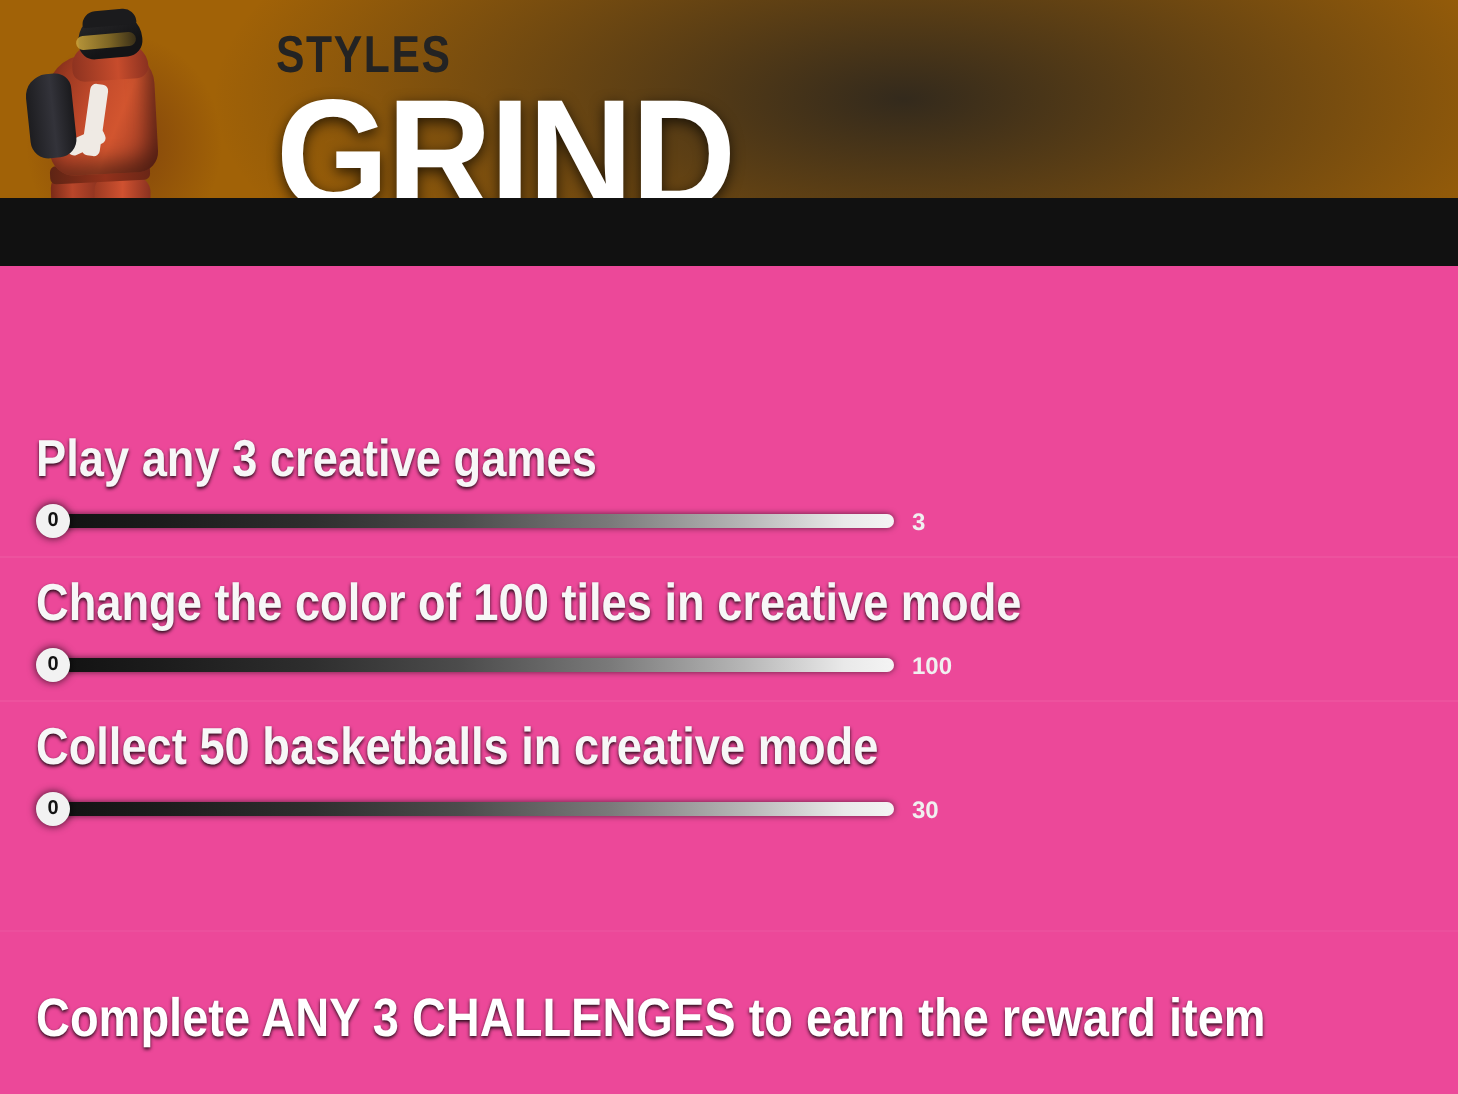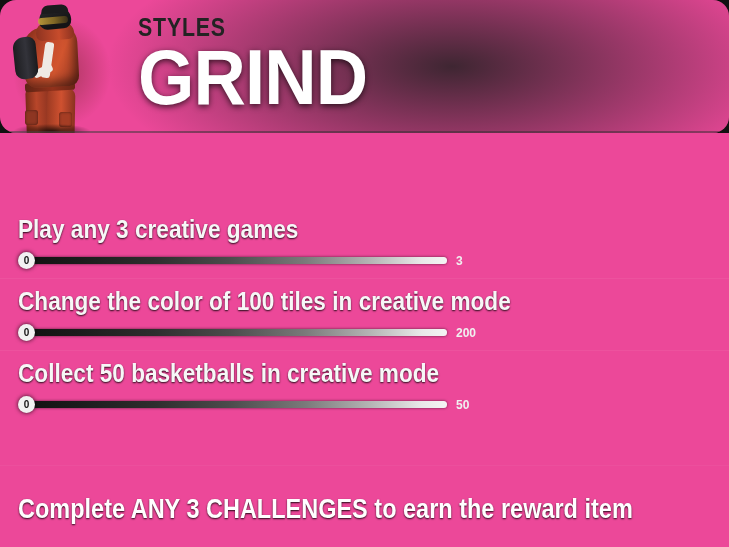--- a/index.html
+++ b/index.html
@@ -19,24 +19,23 @@
     background: #111111;
     -webkit-font-smoothing: antialiased;
   }
 
   
   .banner {
     position: absolute;
     left: 0;
     top: 0;
     width: 729px;
-    height: 133px;
-    background: #ec4899;
+    height: 99px;
+    background: #a16207;
     overflow: hidden;
-    border-radius: 16px;
   }
   .banner-vignette {
     position: absolute;
     inset: 0;
     background:
       radial-gradient(ellipse 480px 190px at 62% 50%, rgba(32,32,32,0.85) 0%, rgba(17,17,17,0.0) 72%);
     pointer-events: none;
   }
   .banner-bottom-line {
     position: absolute;
@@ -377,31 +376,31 @@
         <div class="bar-goal">3</div>
       </div>
       <div class="row-sep"></div>
     </div>
 
     <div class="row">
       <div class="row-title">Change the color of 100 tiles in creative mode</div>
       <div class="bar-wrap">
         <div class="bar-track"></div>
         <div class="bar-start">0</div>
-        <div class="bar-goal">200</div>
+        <div class="bar-goal">100</div>
       </div>
       <div class="row-sep"></div>
     </div>
 
     <div class="row">
       <div class="row-title">Collect 50 basketballs in creative mode</div>
       <div class="bar-wrap">
         <div class="bar-track"></div>
         <div class="bar-start">0</div>
-        <div class="bar-goal">50</div>
+        <div class="bar-goal">30</div>
       </div>
     </div>
 
     <div class="footer">
       <div class="footer-sep"></div>
       <div class="footer-text">Complete ANY 3 CHALLENGES to earn the reward item</div>
     </div>
   </div>
 
 </div>

